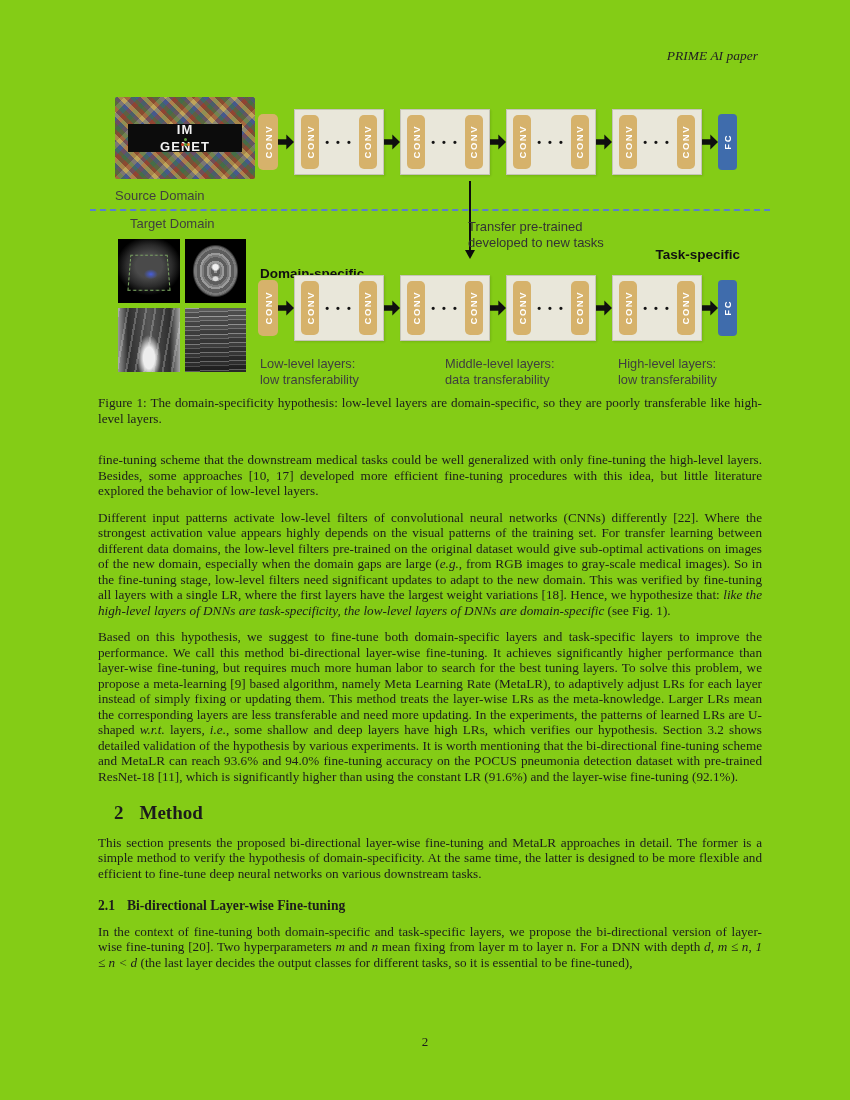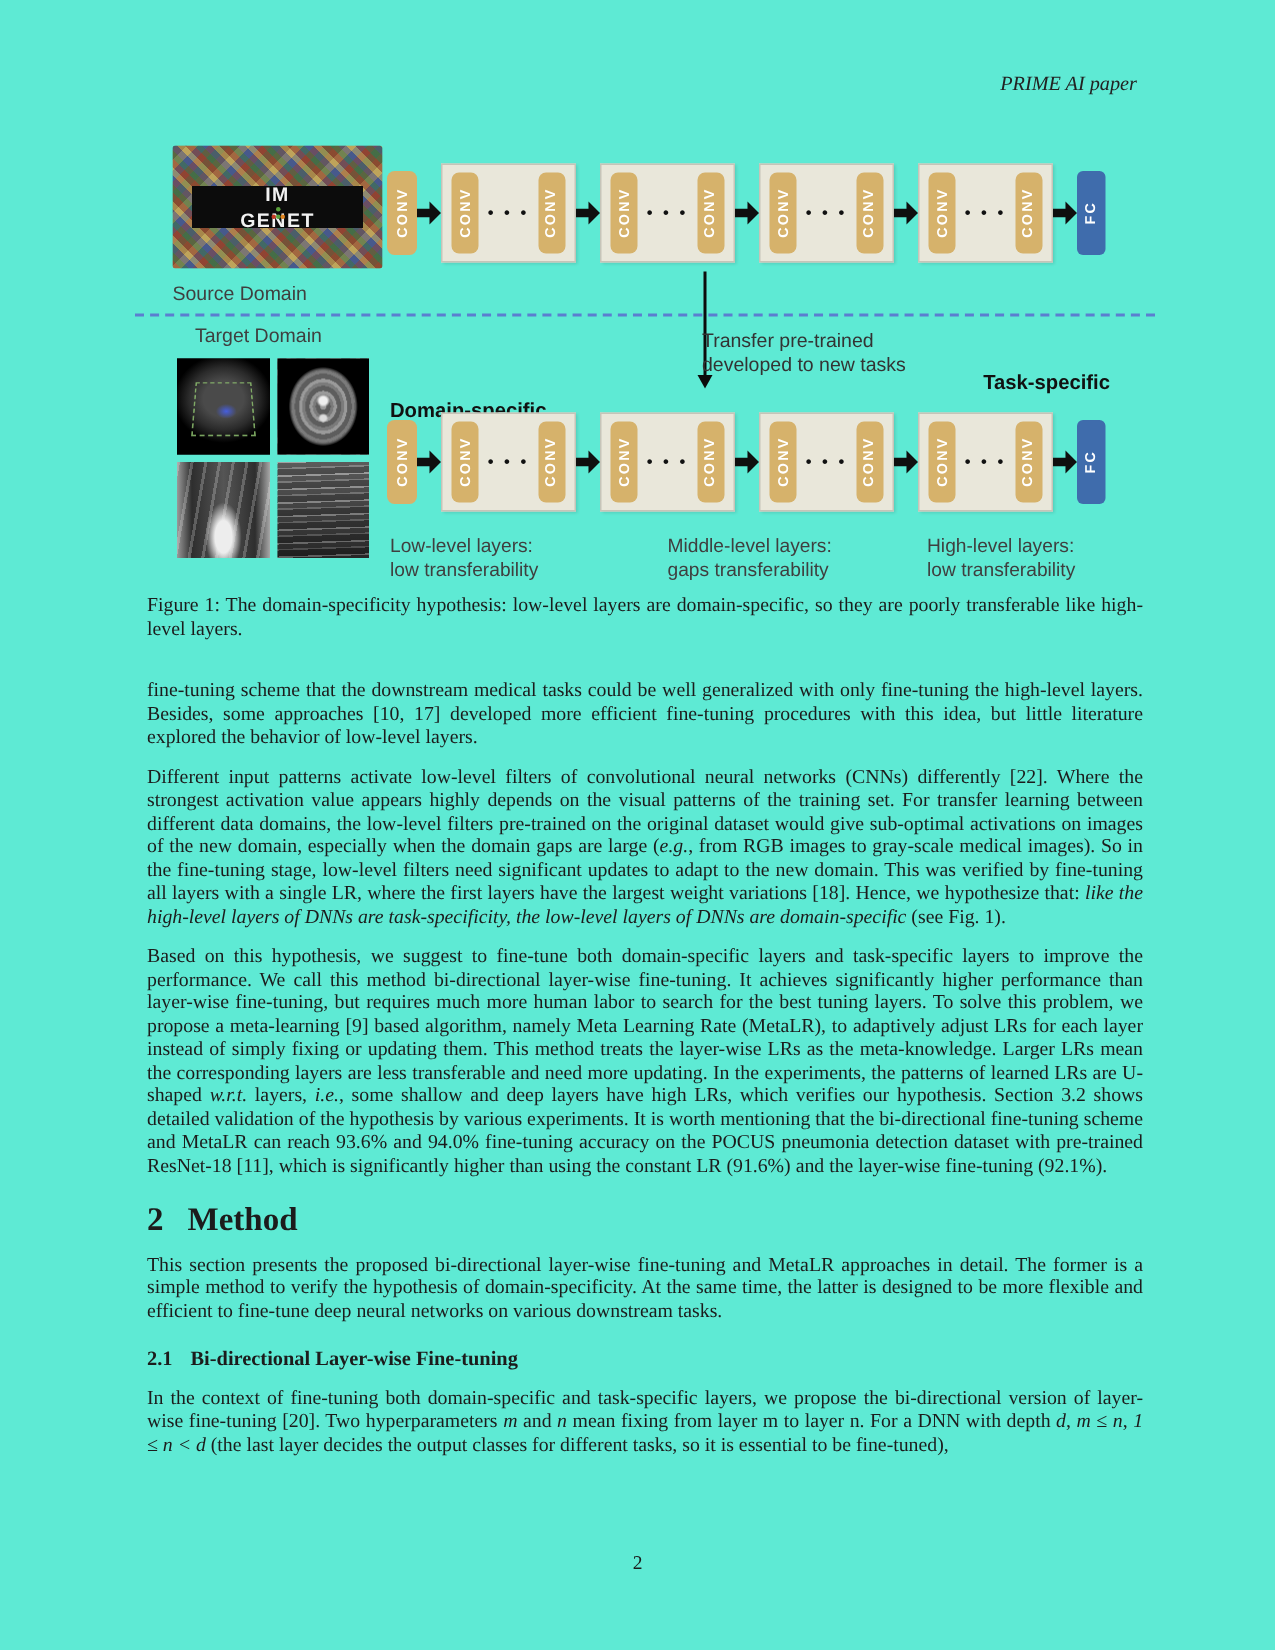--- a/index.html
+++ b/index.html
@@ -1,17 +1,17 @@
 <!DOCTYPE html>
 <html style="--conv-tan: #d6b26b; --group-bg: #e9e7da; --group-border: #c6c4b8; --fc-blue: #3f6cac; --dashed-blue: #5b7ed0; --arrow-color: #0f0f0f;"><head>
 <meta charset="utf-8">
 <style>
   html,body{margin:0;padding:0;background:#ffffff;}
   .page{
-    position:relative;width:850px;height:1100px;background:#5eead4;
+    position:relative;width:850px;height:1100px;background:#84cc16;
     overflow:hidden;font-family:"Liberation Serif",serif;color:#1c1c1c;
   }
   
   .running-head{
     position:absolute;top:48px;right:92px;font-style:italic;font-size:13.5px;color:#222;
   }
   
   .figure{position:absolute;left:90px;top:95px;width:680px;height:298px;
           font-family:"Liberation Sans",sans-serif;}
   .imagenet{
@@ -93,21 +93,21 @@
       repeating-linear-gradient(178deg, #8f8f8f 0 1px, #3c3c3c 1px 4px, #6e6e6e 4px 5px, #2e2e2e 5px 9px);
   }
   
   .level-label{position:absolute;top:261px;font-size:12.8px;line-height:16px;color:#3f3f3f;}
   .lvl-low{left:170px;} .lvl-mid{left:355px;} .lvl-high{left:528px;}
   
   .fig-caption{position:absolute;left:98px;top:395px;width:664px;font-size:13.2px;
                line-height:15.6px;text-align:justify;}
   .body{position:absolute;left:98px;top:452px;width:664px;font-size:13.2px;line-height:15.5px;}
   .body p{margin:0 0 11px 0;text-align:justify;}
-  .body h2{font-size:22px;margin:21px 0 14px 0;}
+  .body h2{font-size:19px;margin:21px 0 14px 16px;}
   .body h2 .secnum{margin-right:16px;}
   .body h3{font-size:13.6px;margin:17px 0 10px 0;}
   .body h3 .secnum{margin-right:12px;}
   .page-number{position:absolute;left:0;right:0;top:1034px;text-align:center;font-size:13px;}
 </style>
 </head>
 <body>
 
 <div class="page">
 
@@ -245,21 +245,21 @@
           <span class="vtext">FC</span>
         </div>
     </div>
 
     <div class="level-label lvl-low">
       <div>Low-level layers:</div>
       <div>low transferability</div>
     </div>
     <div class="level-label lvl-mid">
       <div>Middle-level layers:</div>
-      <div>gaps transferability</div>
+      <div>data transferability</div>
     </div>
     <div class="level-label lvl-high">
       <div>High-level layers:</div>
       <div>low transferability</div>
     </div>
   </div>
 
   <div class="fig-caption">Figure 1: The domain-specificity hypothesis: low-level layers are domain-specific, so they are poorly transferable like high-level layers.</div>
 
   <div class="body">

